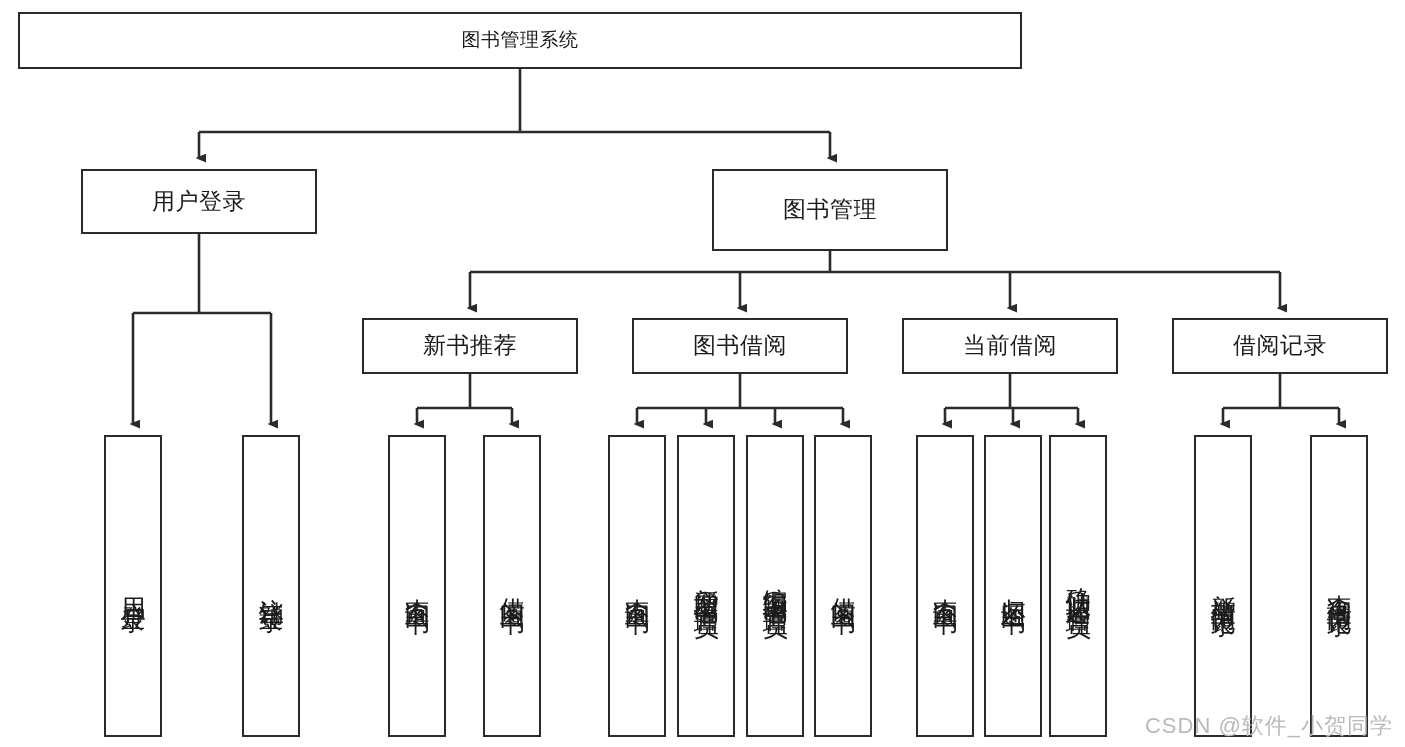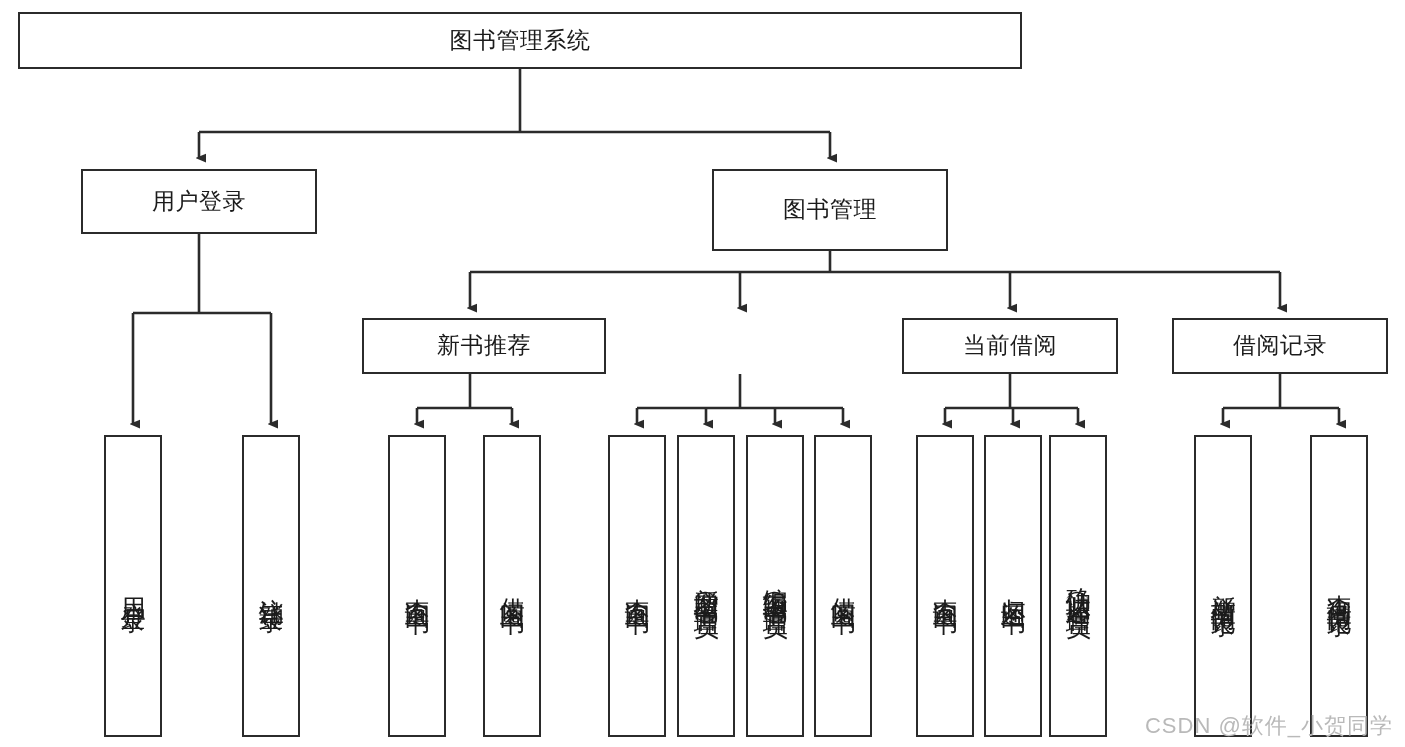--- a/index.html
+++ b/index.html
@@ -46,21 +46,21 @@
     writing-mode: horizontal-tb;
     font-size: 23px;
   }
   .node.vertical .label {
     writing-mode: vertical-rl;
     text-orientation: upright;
     font-size: 25px;
     letter-spacing: 4px;
     white-space: nowrap;
   }
-  .node.root .label { font-size: 23px; }
+  .node.root .label { font-size: 19px; }
   .watermark {
     position: absolute;
     right: 12px;
     bottom: 6px;
     font-size: 22px;
     color: #b9b9b9;
     letter-spacing: 1px;
     user-select: none;
     white-space: nowrap;
   }
@@ -124,22 +124,25 @@
     <span class="label">图书管理系统</span>
   </div>
 
   <div class="node horizontal" style="left:81px; top:169px; width:236px; height:65px;">
     <span class="label">用户登录</span>
   </div>
   <div class="node horizontal" style="left:712px; top:169px; width:236px; height:82px;">
     <span class="label">图书管理</span>
   </div>
 
-  <div class="node horizontal" style="left:362px; top:318px; width:244px; height:56px;">
+  <div class="node horizontal" style="left:362px; top:318px; width:216px; height:56px;">
     <span class="label">新书推荐</span>
+  </div>
+  <div class="node horizontal" style="left:632px; top:318px; width:216px; height:56px;">
+    <span class="label">图书借阅</span>
   </div>
   <div class="node horizontal" style="left:1172px; top:318px; width:216px; height:56px;">
     <span class="label">借阅记录</span>
   </div>
   <div class="node horizontal" style="left:902px; top:318px; width:216px; height:56px;">
     <span class="label">当前借阅</span>
   </div>
 
   <div class="node vertical" style="left:104px; top:435px; width:58px; height:302px;">
     <span class="label">用户登录</span>

